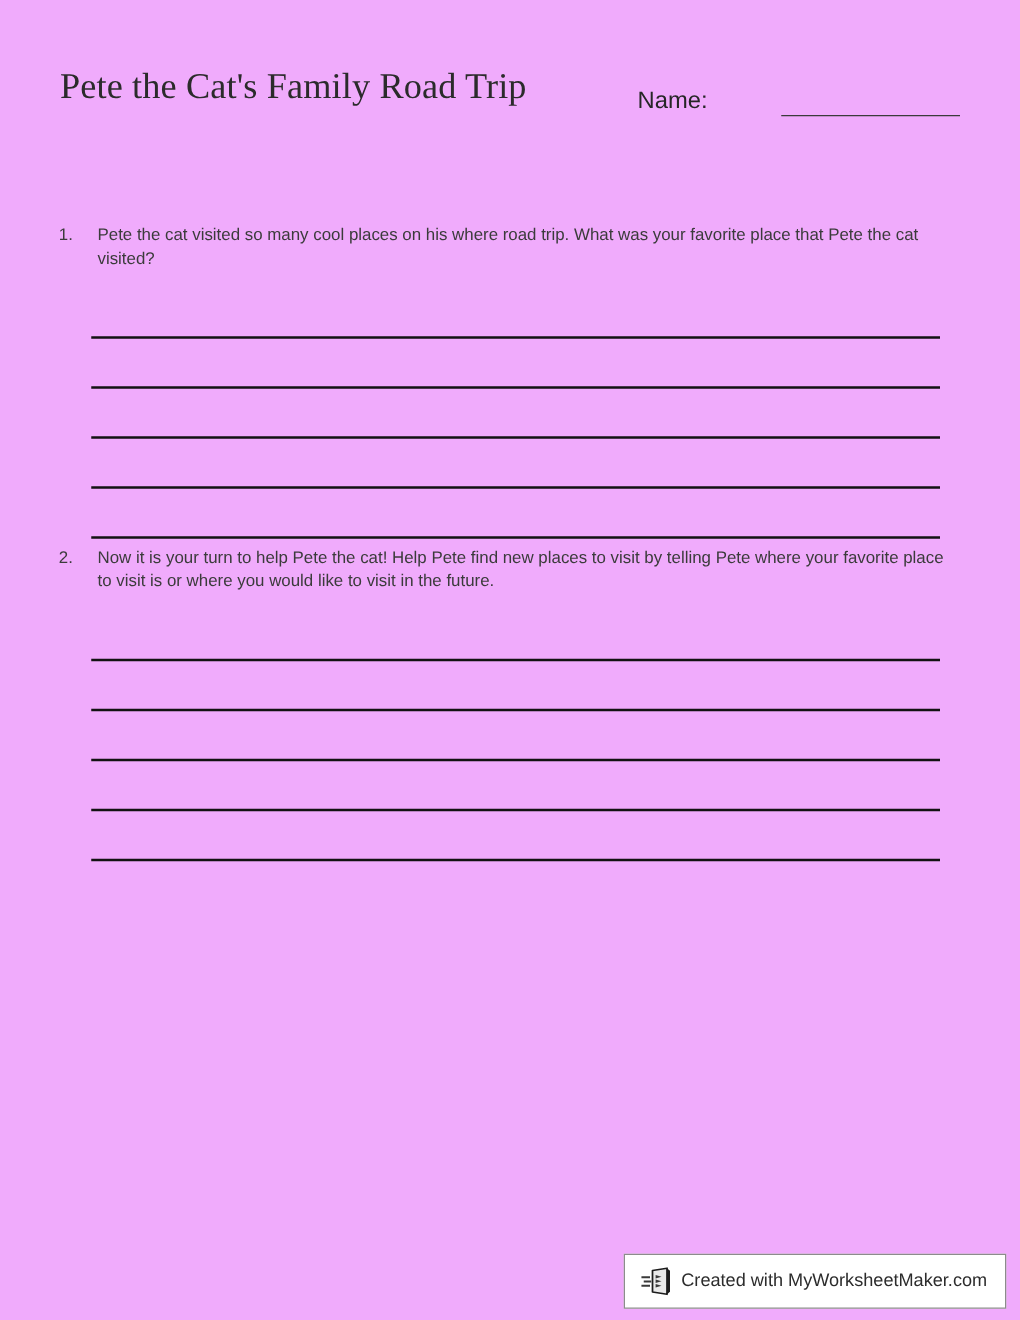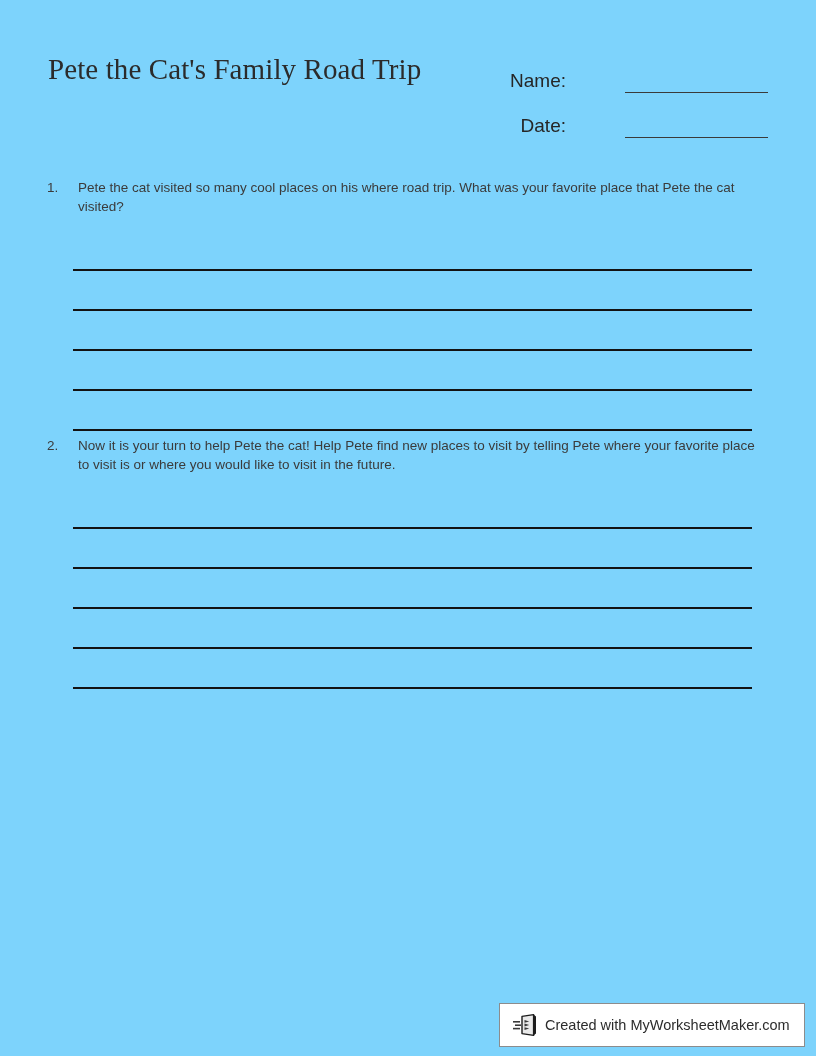--- a/index.html
+++ b/index.html
@@ -12,21 +12,21 @@
     height: 1056px;
     position: relative;
     overflow: hidden;
     font-family: "Liberation Sans", sans-serif;
     -webkit-font-smoothing: antialiased;
   }
 
   .page {
     position: absolute;
     inset: 0;
-    background: #7dd3fc;
+    background: #f0abfc;
     padding-left: 17px;
   }
 
   
   .header {
     position: absolute;
     left: 48px;
     top: 48px;
     right: 48px;
     height: 96px;
@@ -160,24 +160,20 @@
 
     <div class="title">Pete the Cat's Family Road Trip</div>
 
     <div class="namedate">
 
       <div class="nd-row">
         <div class="nd-label">Name:</div>
         <div class="nd-rule"></div>
       </div>
 
-      <div class="nd-row">
-        <div class="nd-label">Date:</div>
-        <div class="nd-rule"></div>
-      </div>
 
     </div>
   </div>
 
   <div class="question" id="question-1">
     <div class="q-head">
       <div class="q-number">1.</div>
       <div class="q-text">Pete the cat visited so many cool places on his where road trip. What was your favorite place that Pete the cat visited?</div>
     </div>
     <div class="lines">

